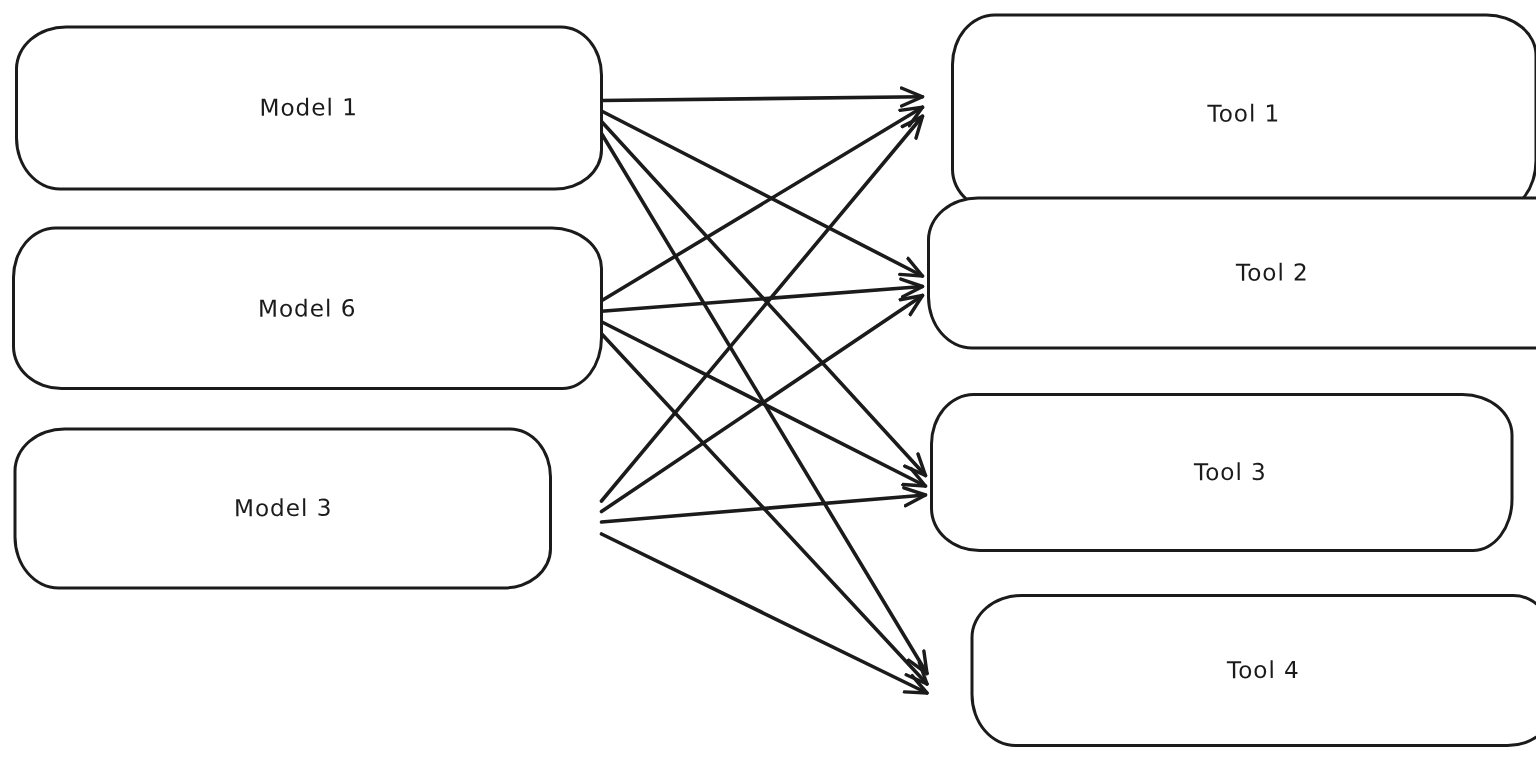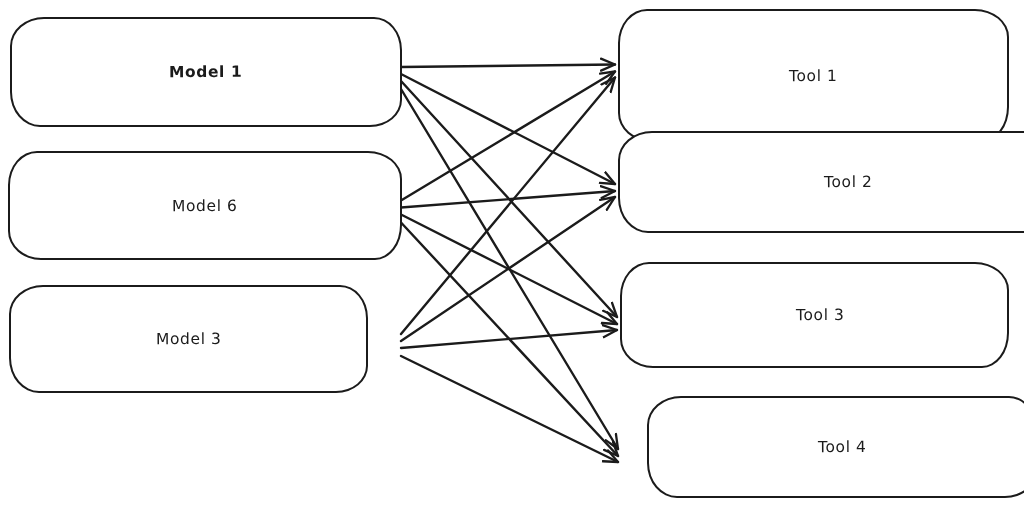--- a/index.html
+++ b/index.html
@@ -27,24 +27,24 @@
     justify-content: center;
     color: #1b1b1b;
     font-size: 15.5px;
     letter-spacing: 0.6px;
   }
   
   .node:nth-of-type(odd)  { border-radius: 34px 28px 32px 30px / 29px 33px 27px 35px; }
   .node:nth-of-type(even) { border-radius: 29px 34px 27px 33px / 34px 28px 35px 29px; }
   .node-label { transform: rotate(-0.3deg); }
 
-  #model-1 { left: 10px;  top: 17px;  width: 392px; height: 110px; font-weight: bold; }
+  #model-1 { left: 10px;  top: 17px;  width: 392px; height: 110px; }
   #model-2 { left: 8px;   top: 151px; width: 394px; height: 109px; }
   #model-3 { left: 9px;   top: 285px; width: 359px; height: 108px; }
-  #tool-1  { left: 618px; top: 9px;   width: 391px; height: 133px; }
+  #tool-1  { left: 634px; top: 9px;   width: 391px; height: 133px; }
   #tool-2  { left: 618px; top: 131px; width: 461px; height: 102px; }
   #tool-3  { left: 620px; top: 262px; width: 389px; height: 106px; padding-left: 12px; }
   #tool-4  { left: 621px; top: 396px; width: 390px; height: 102px; margin-left: 26px; }
 </style>
 </head>
 <body>
 
 <div class="canvas">
 
   <svg id="edges-svg" class="edges" width="1024" height="512" viewBox="0 0 1024 512" xmlns="http://www.w3.org/2000/svg">

